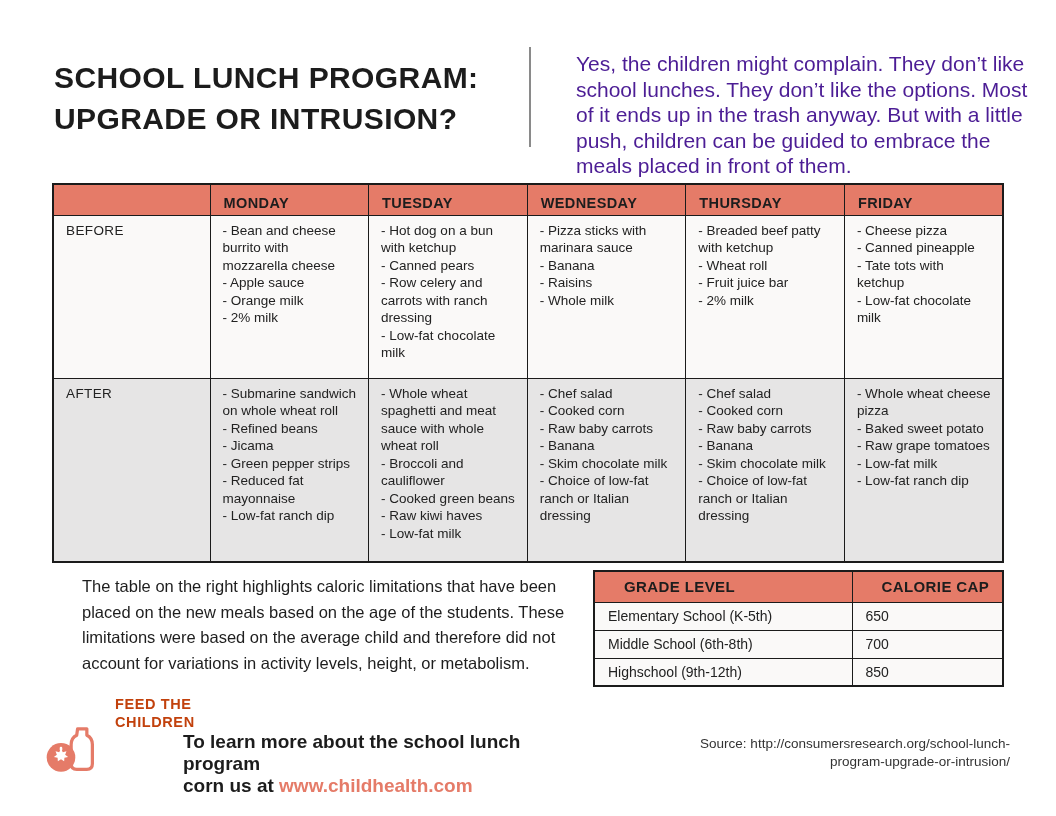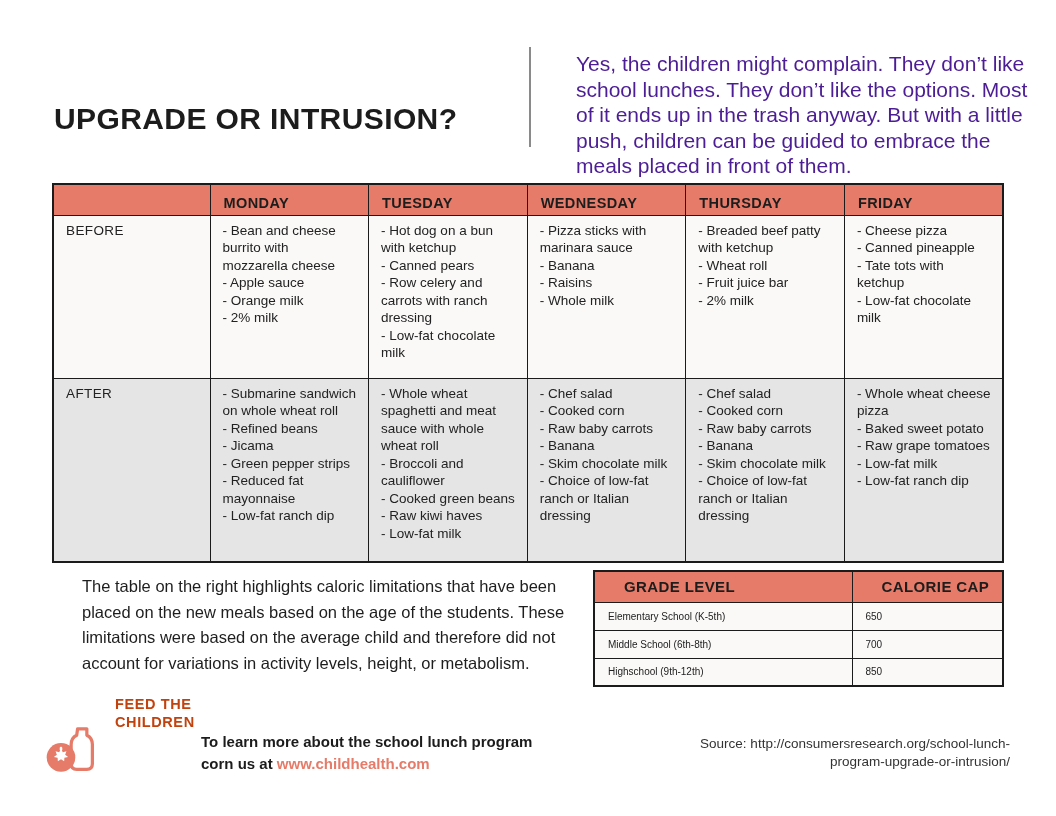--- a/index.html
+++ b/index.html
@@ -69,47 +69,47 @@
   }
   table.calorie th, table.calorie td { border: 1px solid #1b1b1b; text-align: left; }
   table.calorie col.grade-col { width: 258px; }
   table.calorie th {
     background: #e57b68; height: 31px;
     font-size: 15px; font-weight: 700; letter-spacing: 0.4px;
     padding-left: 29px; color: #1d1d1d; vertical-align: middle;
   }
   table.calorie td {
     background: #faf9f8; height: 28px;
-    font-size: 10px; color: #222; padding-left: 13px; vertical-align: middle;
+    font-size: 14px; color: #222; padding-left: 13px; vertical-align: middle;
   }
 
   
   .logo-icon { position: absolute; left: 44px; top: 726px; }
   .logo-text {
     position: absolute; left: 115px; top: 695px;
     font-size: 14.5px; font-weight: 700; letter-spacing: 0.6px;
     line-height: 18px; color: #c2410c;
   }
   .cta {
     position: absolute; left: 183px; top: 731px; width: 345px;
-    font-size: 15px; font-weight: 700; line-height: 22px; color: #1c1c1c; margin-left: 18px;
+    font-size: 19px; font-weight: 700; line-height: 22px; color: #1c1c1c;
   }
   .cta a { color: #e57b68; text-decoration: none; font-weight: 700; }
   .source {
     position: absolute; left: 620px; top: 735px; width: 390px;
     font-size: 13.5px; line-height: 18px; color: #333;
     text-align: right; white-space: pre-line;
   }
 </style>
 </head>
 <body>
 
 <div class="page">
 
-  <h1 class="title"><br><span>UPGRADE OR INTRUSION?</span></h1>
+  <h1 class="title"><span>SCHOOL LUNCH PROGRAM:</span><br><span>UPGRADE OR INTRUSION?</span></h1>
   <div class="header-divider"></div>
   <p class="intro">Yes, the children might complain. They don’t like school lunches. They don’t like the options. Most of it ends up in the trash anyway. But with a little push, children can be guided to embrace the meals placed in front of them.</p>
 
   <div class="menu-table-wrap">
     <table class="menu">
       <colgroup>
         <col class="label-col">
           <col>
           <col>
           <col>

